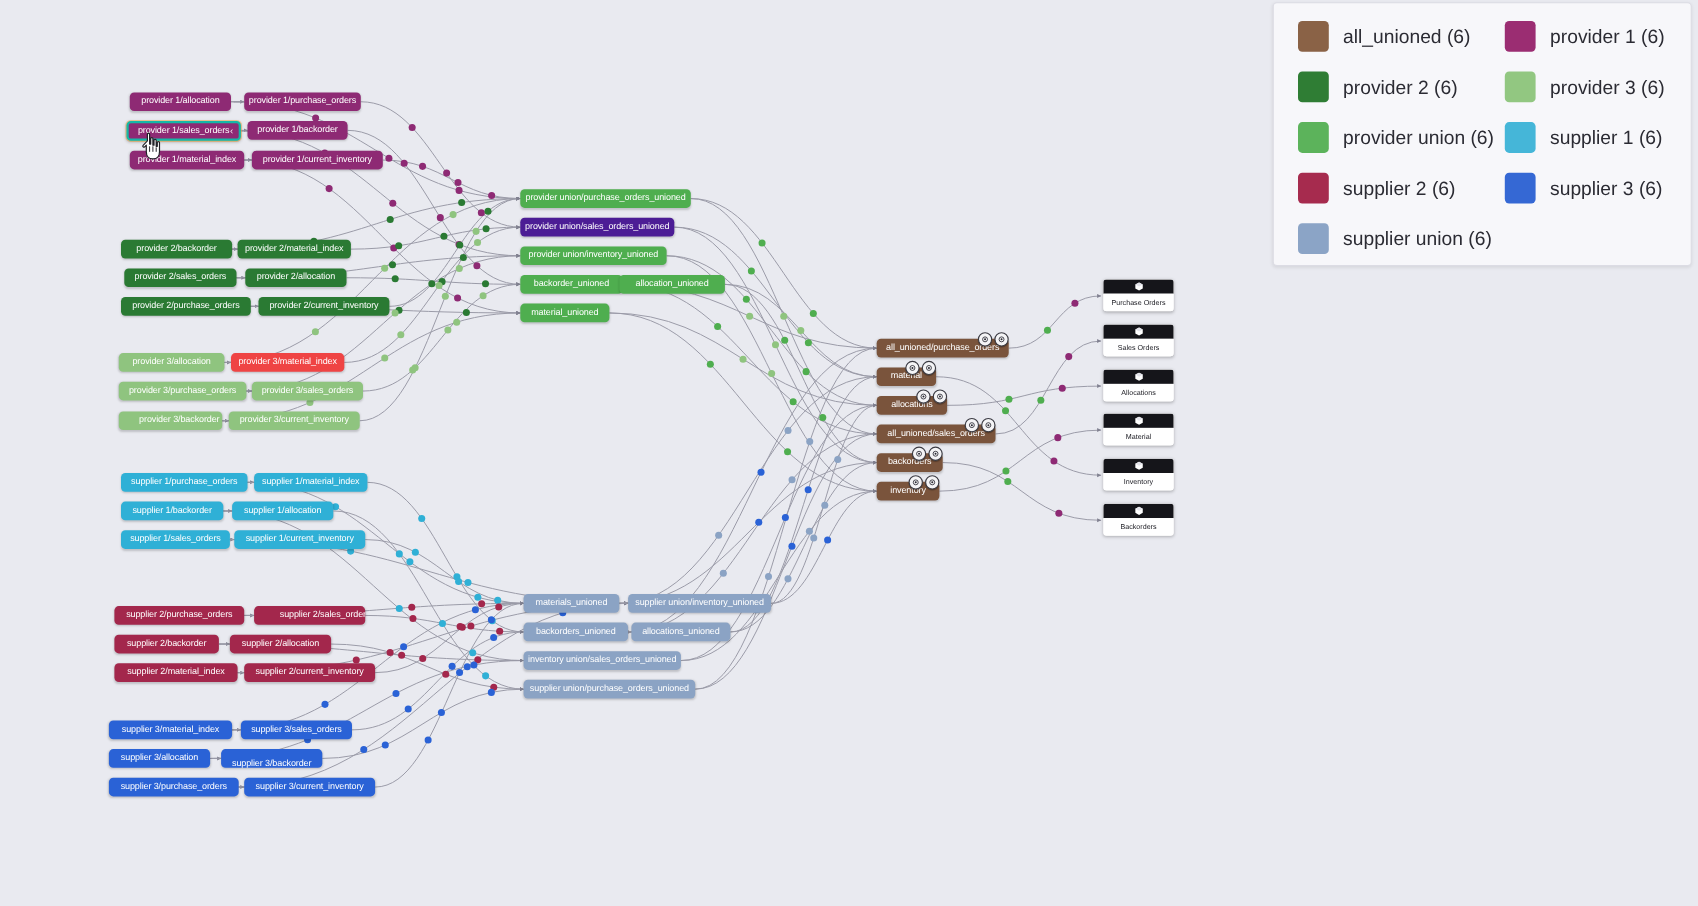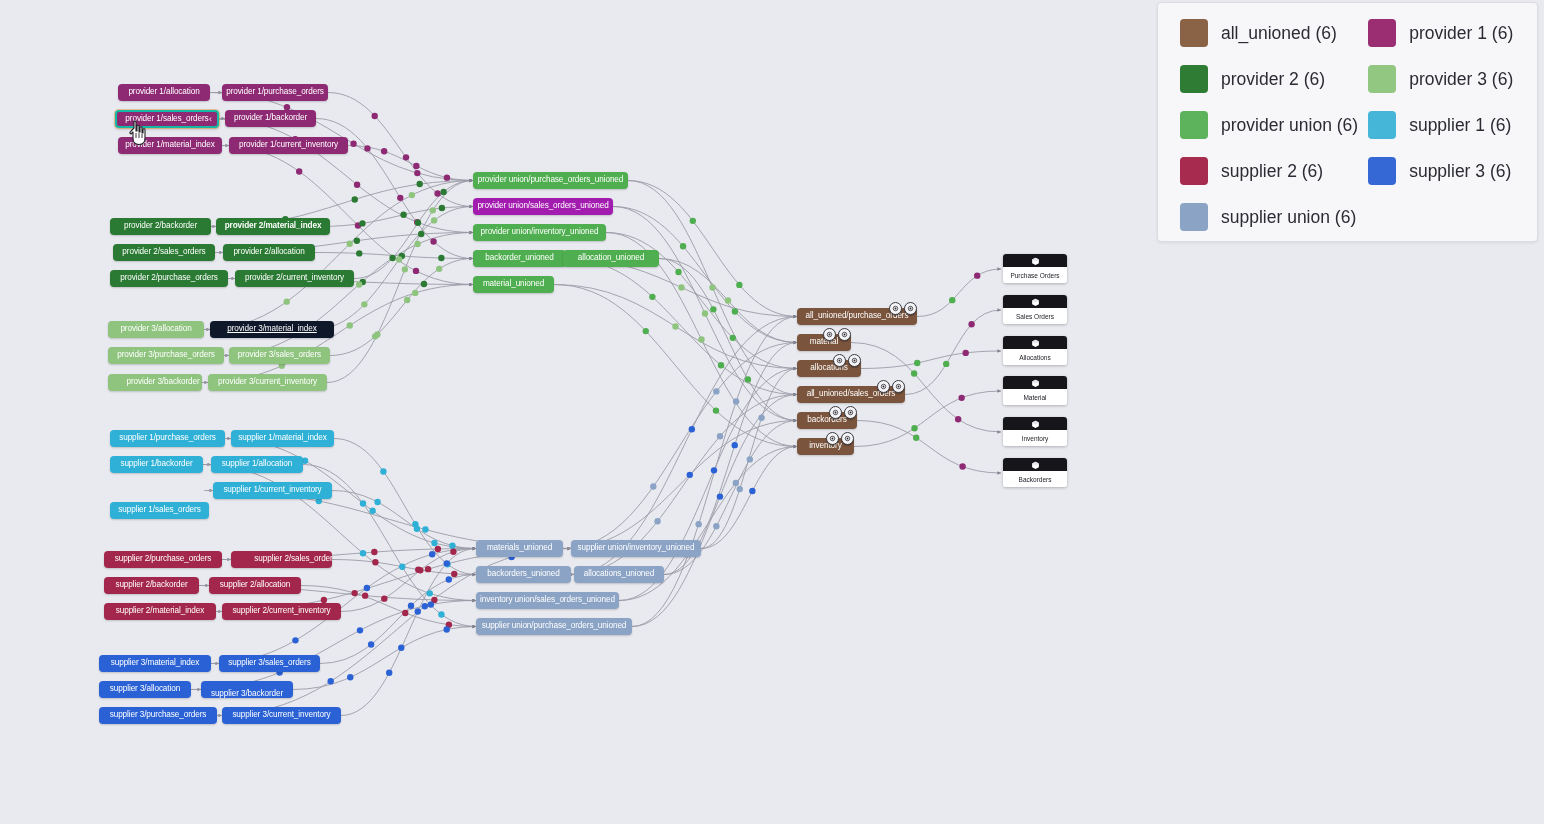--- a/index.html
+++ b/index.html
@@ -362,39 +362,39 @@
       </div>
       <div class="node" style="left: 118px; top: 137px; width: 104px; height: 17px; background: rgb(142, 42, 116);">
         <span>provider 1/material_index</span>
       </div>
       <div class="node" style="left: 229px; top: 137px; width: 119px; height: 17px; background: rgb(142, 42, 116);">
         <span>provider 1/current_inventory</span>
       </div>
       <div class="node" style="left: 110px; top: 218px; width: 101px; height: 17px; background: rgb(42, 122, 51);">
         <span>provider 2/backorder</span>
       </div>
-      <div class="node" style="left: 216px; top: 218px; width: 114px; height: 17px; background: rgb(42, 122, 51); font-weight: bold;">
+      <div class="node" style="left: 216px; top: 218px; width: 103px; height: 17px; background: rgb(42, 122, 51);">
         <span>provider 2/material_index</span>
       </div>
       <div class="node" style="left: 113px; top: 244px; width: 102px; height: 17px; background: rgb(42, 122, 51);">
         <span>provider 2/sales_orders</span>
       </div>
       <div class="node" style="left: 223px; top: 244px; width: 92px; height: 17px; background: rgb(42, 122, 51);">
         <span>provider 2/allocation</span>
       </div>
       <div class="node" style="left: 110px; top: 270px; width: 118px; height: 17px; background: rgb(42, 122, 51);">
         <span>provider 2/purchase_orders</span>
       </div>
       <div class="node" style="left: 235px; top: 270px; width: 119px; height: 17px; background: rgb(42, 122, 51);">
         <span>provider 2/current_inventory</span>
       </div>
       <div class="node" style="left: 108px; top: 321px; width: 96px; height: 17px; background: rgb(143, 196, 127);">
         <span>provider 3/allocation</span>
       </div>
-      <div class="node" style="left: 210px; top: 321px; width: 124px; height: 17px; background: #0f172a; text-decoration: underline;">
+      <div class="node" style="left: 210px; top: 321px; width: 103px; height: 17px; background: #ef4444;">
         <span>provider 3/material_index</span>
       </div>
       <div class="node" style="left: 108px; top: 347px; width: 116px; height: 17px; background: rgb(143, 196, 127);">
         <span>provider 3/purchase_orders</span>
       </div>
       <div class="node" style="left: 229px; top: 347px; width: 101px; height: 17px; background: rgb(143, 196, 127);">
         <span>provider 3/sales_orders</span>
       </div>
       <div class="node" style="left: 108px; top: 374px; width: 94px; height: 17px; background: rgb(143, 196, 127); padding-left: 16px;">
         <span>provider 3/backorder</span>
@@ -407,21 +407,21 @@
       </div>
       <div class="node" style="left: 231px; top: 430px; width: 103px; height: 17px; background: rgb(47, 176, 214);">
         <span>supplier 1/material_index</span>
       </div>
       <div class="node" style="left: 110px; top: 456px; width: 93px; height: 17px; background: rgb(47, 176, 214);">
         <span>supplier 1/backorder</span>
       </div>
       <div class="node" style="left: 211px; top: 456px; width: 92px; height: 17px; background: rgb(47, 176, 214);">
         <span>supplier 1/allocation</span>
       </div>
-      <div class="node" style="left: 110px; top: 482px; width: 99px; height: 17px; background: rgb(47, 176, 214); margin-top: 20px;">
+      <div class="node" style="left: 110px; top: 482px; width: 99px; height: 17px; background: rgb(47, 176, 214);">
         <span>supplier 1/sales_orders</span>
       </div>
       <div class="node" style="left: 213px; top: 482px; width: 119px; height: 17px; background: rgb(47, 176, 214);">
         <span>supplier 1/current_inventory</span>
       </div>
       <div class="node" style="left: 104px; top: 551px; width: 118px; height: 17px; background: rgb(163, 39, 76);">
         <span>supplier 2/purchase_orders</span>
       </div>
       <div class="node" style="left: 231px; top: 551px; width: 101px; height: 17px; background: rgb(163, 39, 76); padding-left: 28px;">
         <span>supplier 2/sales_orders</span>
@@ -452,21 +452,21 @@
       </div>
       <div class="node" style="left: 99px; top: 707px; width: 118px; height: 17px; background: rgb(42, 98, 214);">
         <span>supplier 3/purchase_orders</span>
       </div>
       <div class="node" style="left: 222px; top: 707px; width: 119px; height: 17px; background: rgb(42, 98, 214);">
         <span>supplier 3/current_inventory</span>
       </div>
       <div class="node" style="left: 473px; top: 172px; width: 155px; height: 17px; background: rgb(79, 174, 79);">
         <span>provider union/purchase_orders_unioned</span>
       </div>
-      <div class="node" style="left: 473px; top: 198px; width: 140px; height: 17px; background: #a21caf;">
+      <div class="node" style="left: 473px; top: 198px; width: 140px; height: 17px; background: #4c1d95;">
         <span>provider union/sales_orders_unioned</span>
       </div>
       <div class="node" style="left: 473px; top: 224px; width: 133px; height: 17px; background: rgb(79, 174, 79);">
         <span>provider union/inventory_unioned</span>
       </div>
       <div class="node" style="left: 473px; top: 250px; width: 93px; height: 17px; background: rgb(79, 174, 79);">
         <span>backorder_unioned</span>
       </div>
       <div class="node" style="left: 563px; top: 250px; width: 96px; height: 17px; background: rgb(79, 174, 79);">
         <span>allocation_unioned</span>

